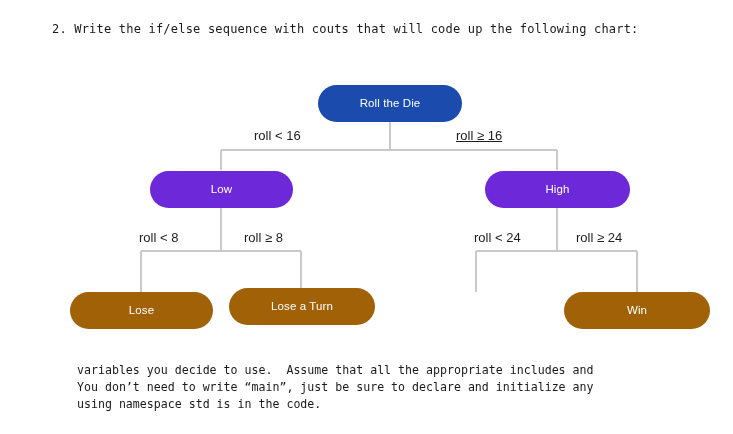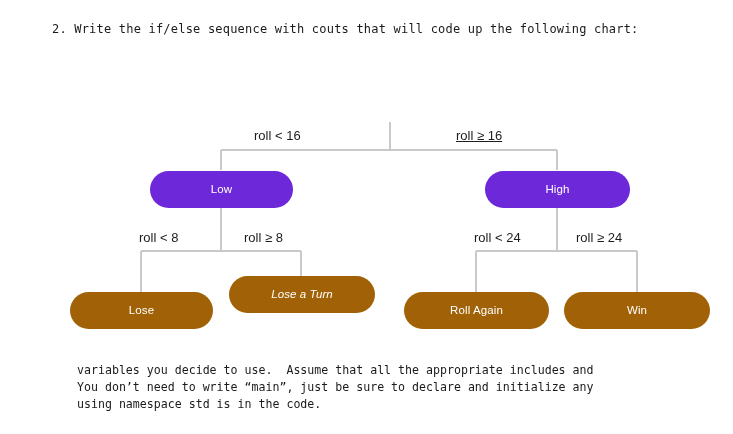--- a/index.html
+++ b/index.html
@@ -109,35 +109,35 @@
       <line x1="141" y1="181" x2="141" y2="222"></line>
       <line x1="301" y1="181" x2="301" y2="222"></line>
 
       <line x1="557" y1="138" x2="557" y2="181"></line>
       <line x1="476" y1="181" x2="637" y2="181"></line>
       <line x1="476" y1="181" x2="476" y2="222"></line>
       <line x1="637" y1="181" x2="637" y2="222"></line>
     </g>
   </svg>
 
+  <div class="node tier-root" style="left:318px; top:15px; width:144px; height:37px;">Roll the Die</div>
 
   <div class="edge-label" style="left:254px; top:58px;">roll &lt; 16</div>
   <div class="edge-label" style="left:456px; top:58px;text-decoration:underline;">roll ≥ 16</div>
 
   <div class="node tier-mid" style="left:150px; top:101px; width:143px; height:37px;">Low</div>
   <div class="node tier-mid" style="left:485px; top:101px; width:145px; height:37px;">High</div>
 
   <div class="edge-label lvl2" style="left:139px; top:160px;">roll &lt; 8</div>
   <div class="edge-label lvl2" style="left:244px; top:160px;">roll ≥ 8</div>
   <div class="edge-label lvl2" style="left:474px; top:160px;">roll &lt; 24</div>
   <div class="edge-label lvl2" style="left:576px; top:160px;text-align:center;">roll ≥ 24</div>
 
   <div class="node tier-leaf" style="left:70px; top:222px; width:143px; height:37px;">Lose</div>
-  <div class="node tier-leaf" style="left:229px; top:206px; width:146px; height:37px;font-style:italic;">Lose a Turn</div>
-  <div class="node tier-leaf" style="left:404px; top:222px; width:145px; height:37px;">Roll Again</div>
+  <div class="node tier-leaf" style="left:229px; top:218px; width:146px; height:37px;">Lose a Turn</div>
   <div class="node tier-leaf" style="left:564px; top:222px; width:146px; height:37px;">Win</div>
 
 </div>
 
 <div class="footer">
   <span>variables you decide to use.  Assume that all the appropriate includes and</span>
   <span>You don’t need to write “main”, just be sure to declare and initialize any</span>
   <span>using namespace std is in the code.</span>
 </div>
 

